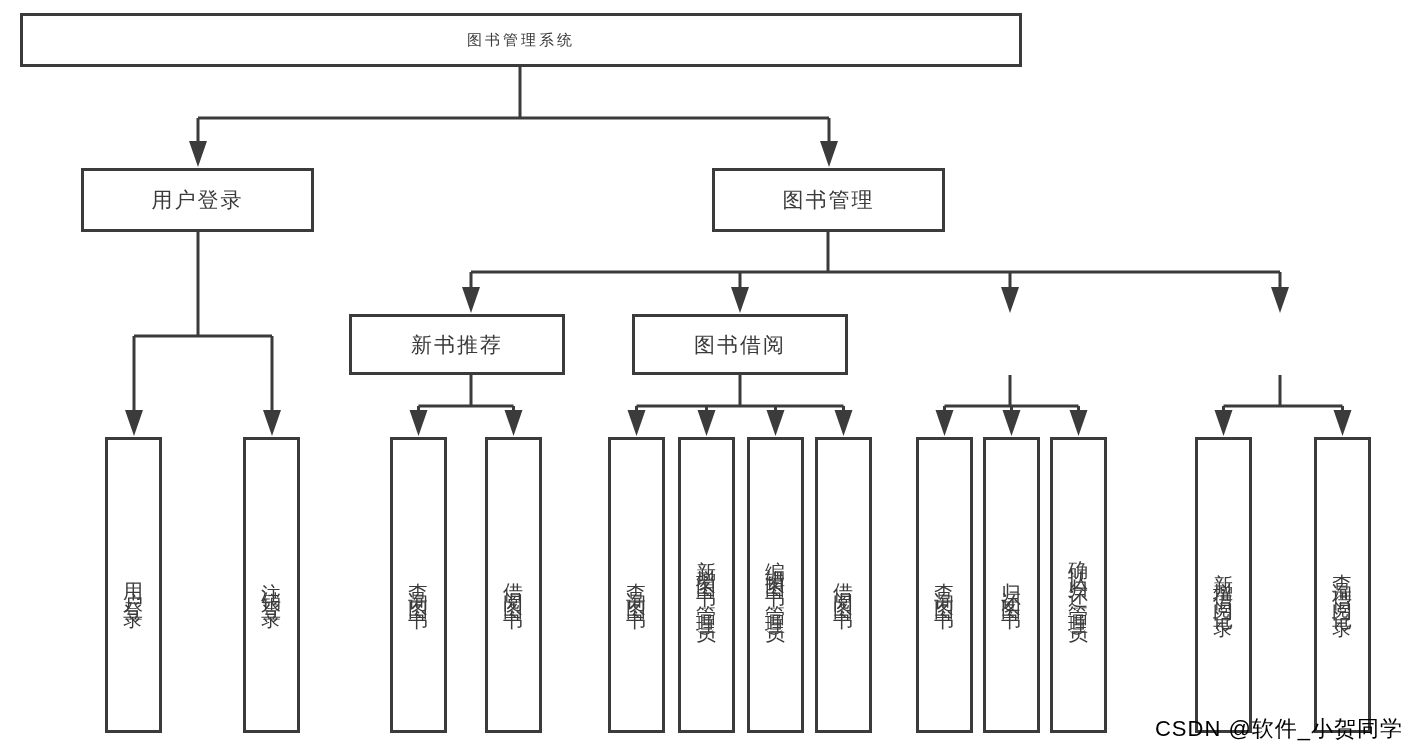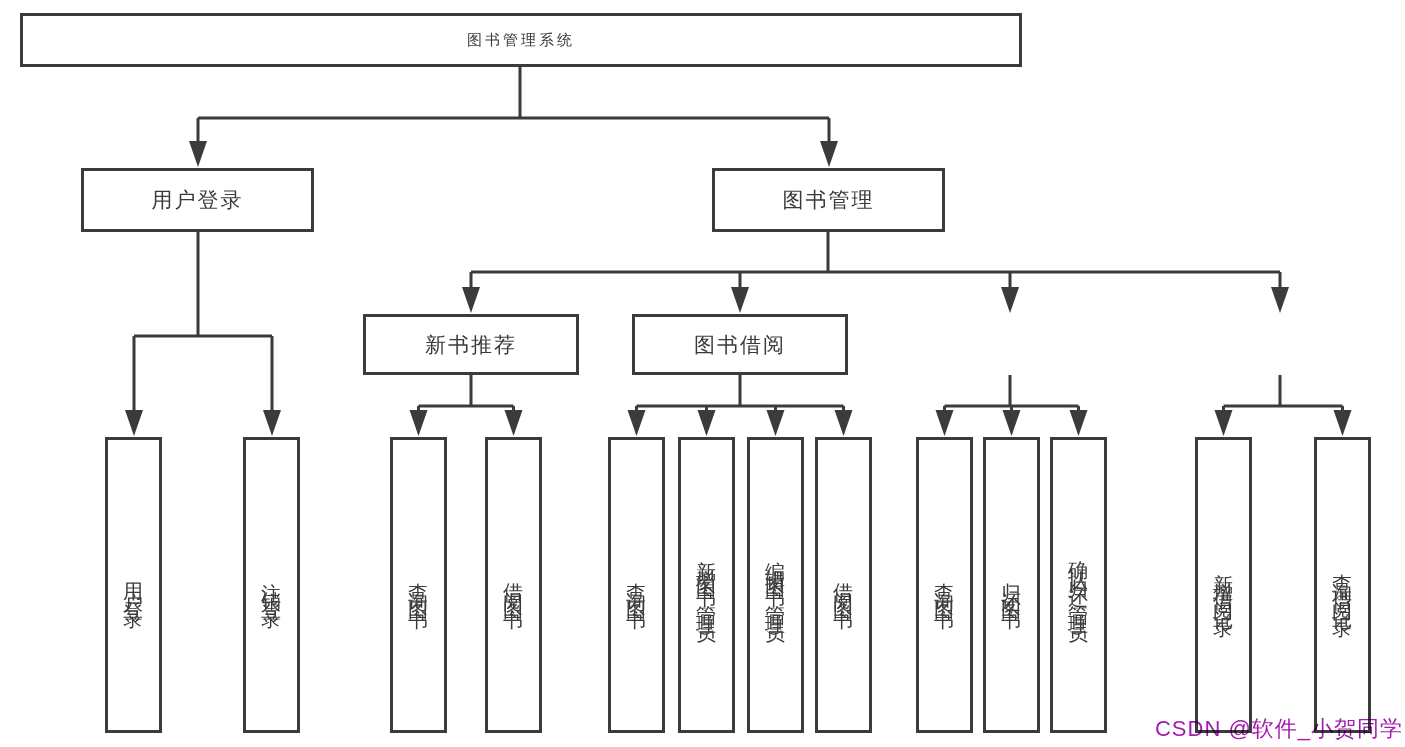--- a/index.html
+++ b/index.html
@@ -39,21 +39,21 @@
   .lvl2 {
     width: 233px; height: 64px; top: 168px;
     font-size: 21px; letter-spacing: 2px;
   }
   .lvl2.pos-user   { left: 81px;  }
   .lvl2.pos-mgmt   { left: 712px; }
   .lvl3 {
     width: 216px; height: 61px; top: 314px;
     font-size: 21px; letter-spacing: 2px;
   }
-  .lvl3.pos-rec     { left: 363px;  }
+  .lvl3.pos-rec     { left: 349px;  }
   .lvl3.pos-borrow  { left: 632px;  }
   .lvl3.pos-current { left: 902px;  }
   .lvl3.pos-records { left: 1172px; }
   .leaf {
     width: 57px; height: 296px; top: 437px;
     font-size: 20px;
     writing-mode: vertical-rl;
     text-orientation: mixed;
     letter-spacing: 9px;
     line-height: 1;
@@ -70,21 +70,21 @@
   .leaf.p10 { left: 983px;  }
   .leaf.p11 { left: 1050px; }
   .leaf.p12 { left: 1195px; }
   .leaf.p13 { left: 1314px; }
   .watermark {
     position: absolute;
     right: 2px;
     top: 714px;
     font-size: 22px;
     letter-spacing: 1px;
-    color: #a21caf;
+    color: #000000;
     mix-blend-mode: multiply;
     z-index: 5;
     white-space: nowrap;
   }
 </style>
 </head>
 <body>
 
 <div id="stage">
 

